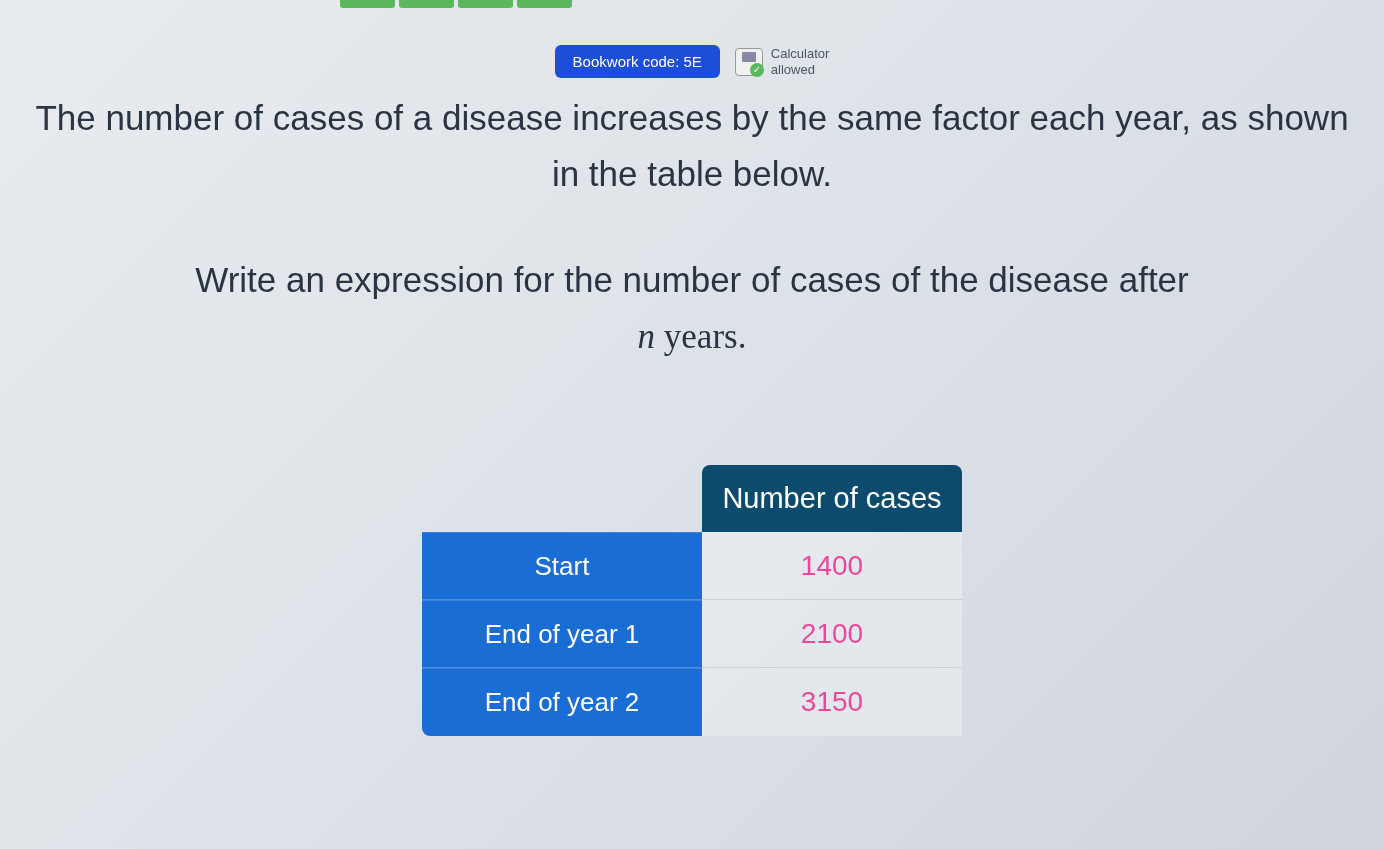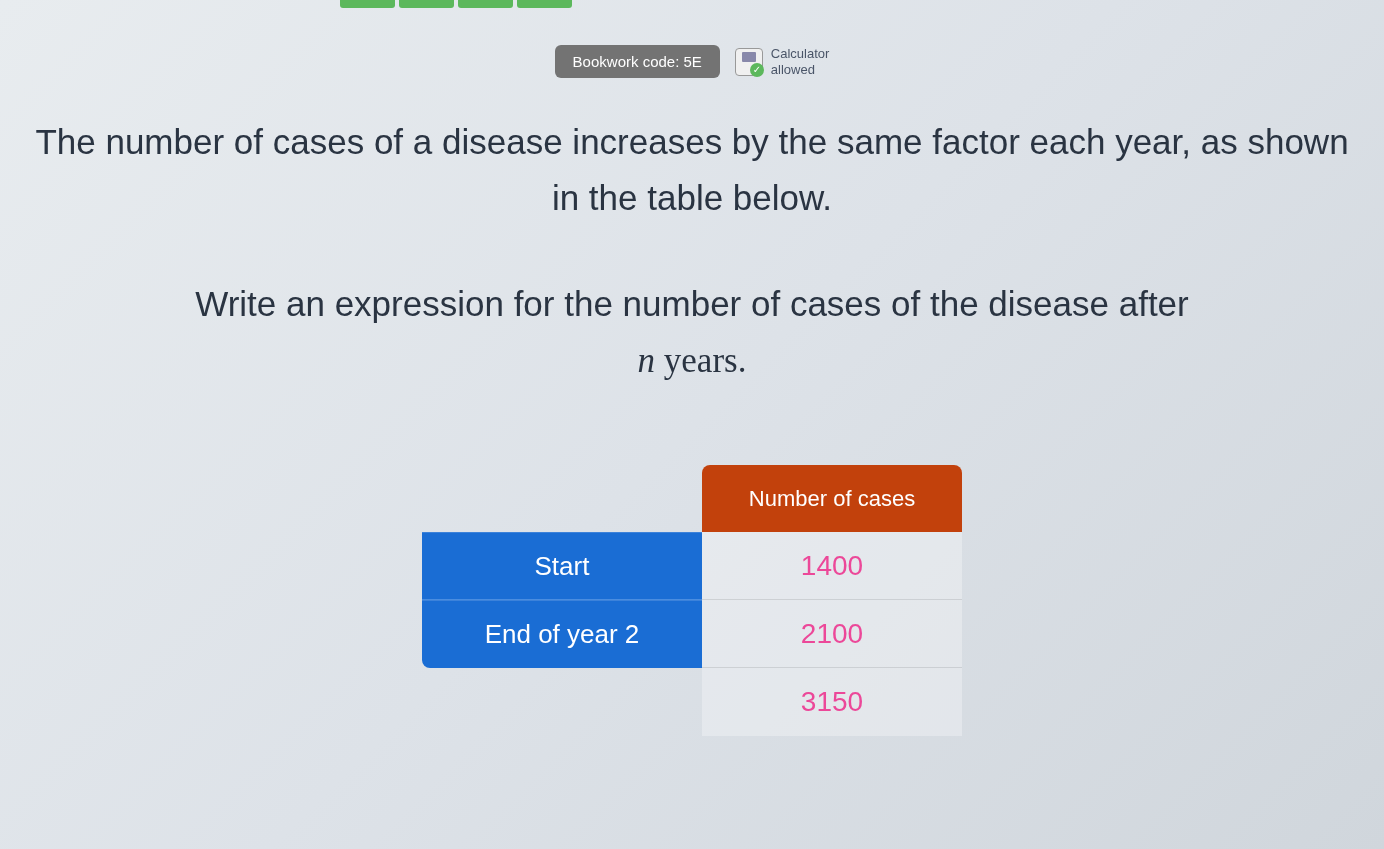--- a/index.html
+++ b/index.html
@@ -37,21 +37,21 @@
       top: 45px;
       left: 0;
       width: 100%;
       display: flex;
       justify-content: center;
       align-items: center;
       gap: 15px;
     }
     
     .bookwork-badge {
-      background: #737373;
+      background: #1d4ed8;
       color: white;
       padding: 8px 18px;
       border-radius: 6px;
       font-size: 15px;
       font-weight: 500;
     }
     
     .calculator-badge {
       display: flex;
       align-items: center;
@@ -105,21 +105,20 @@
     
     .question-text {
       position: absolute;
       top: 90px;
       left: 20px;
       right: 20px;
       color: #2a3442;
       font-size: 35px;
       text-align: center;
       line-height: 1.6;
-      margin-top: 24px;
     }
     
     .question-text .para1 {
       margin-bottom: 50px;
     }
     
     .italic-n {
       font-style: italic;
       font-family: 'Times New Roman', serif;
     }
@@ -170,26 +169,26 @@
     }
     
     .data-column {
       display: flex;
       flex-direction: column;
     }
     
     .col-header-cell {
       height: 67px;
       width: 260px;
-      background: #c2410c;
-      color: white;
-      display: flex;
-      align-items: center;
-      justify-content: center;
-      font-size: 22px;
+      background: #0c4a6e;
+      color: white;
+      display: flex;
+      align-items: center;
+      justify-content: center;
+      font-size: 29px;
       font-weight: 500;
       border-radius: 8px 8px 0 0;
     }
     
     .data-cell {
       height: 68px;
       width: 260px;
       background: rgba(255,255,255,0.3);
       color: #ec4899;
       display: flex;
@@ -232,20 +231,21 @@
   <div class="para2">
     <span>Write an expression for the number of cases of the disease after</span><br>
     <span class="italic-n">n</span><span class="years-text"> years.</span>
   </div>
 </div>
 
 <div class="data-table">
   <div class="row-headers">
     <div class="empty-cell"></div>
     <div class="row-header-cell">Start</div>
+    <div class="row-header-cell">End of year 1</div>
     <div class="row-header-cell">End of year 2</div>
   </div>
   <div class="data-column">
     <div class="col-header-cell">Number of cases</div>
     <div class="data-cell">1400</div>
     <div class="data-cell">2100</div>
     <div class="data-cell">3150</div>
   </div>
 </div>
 

